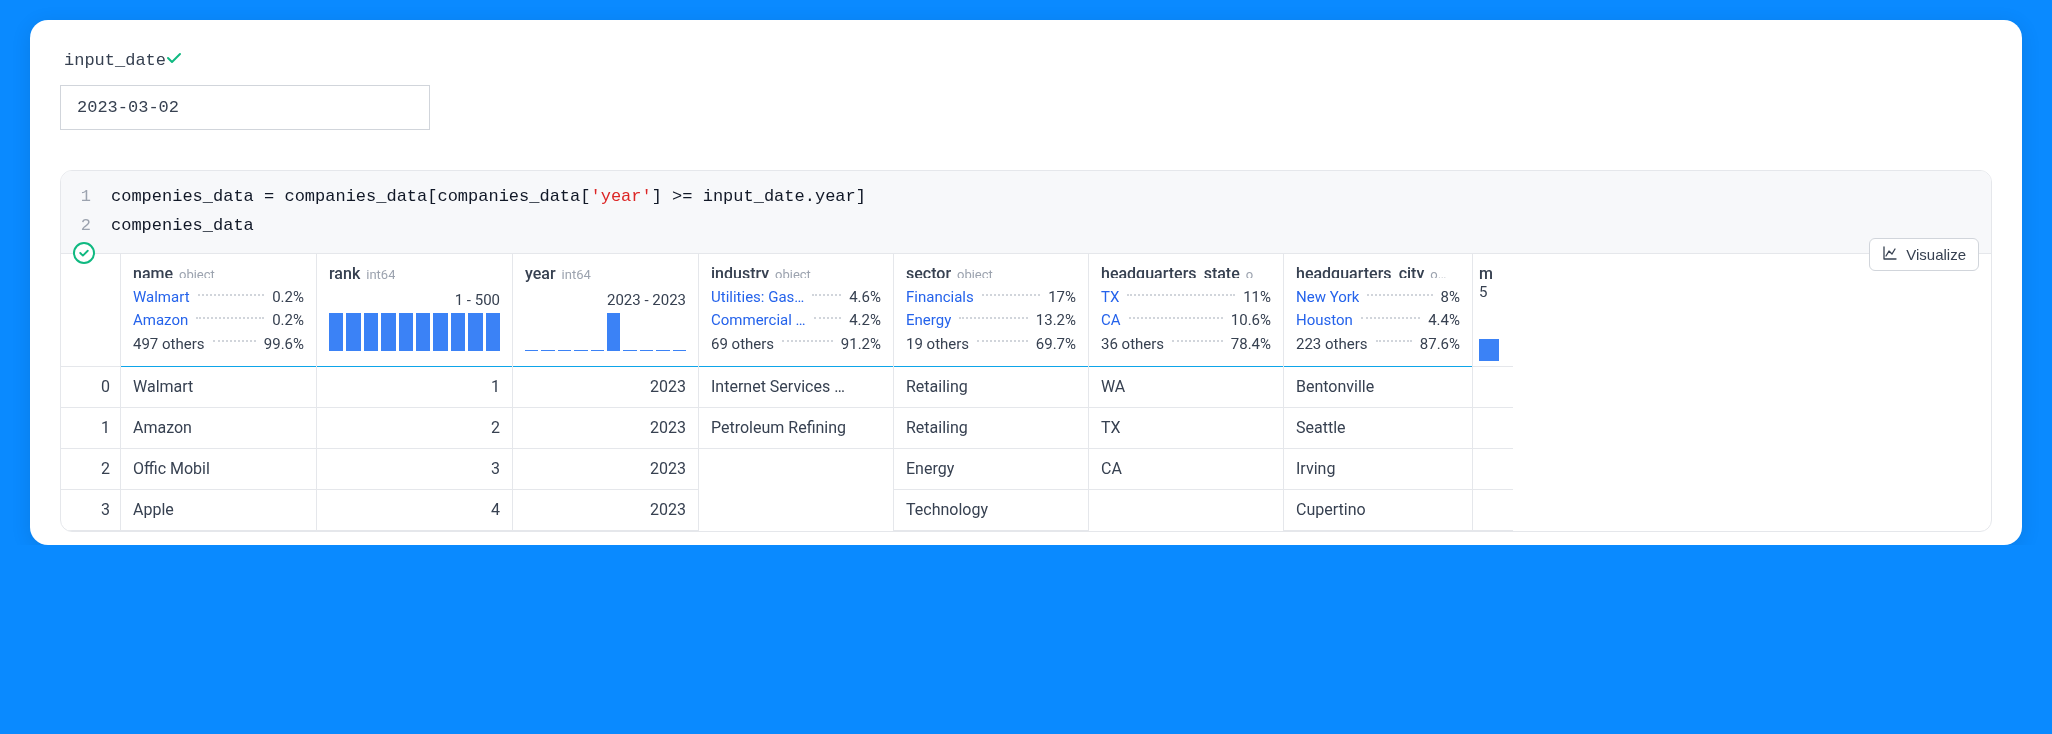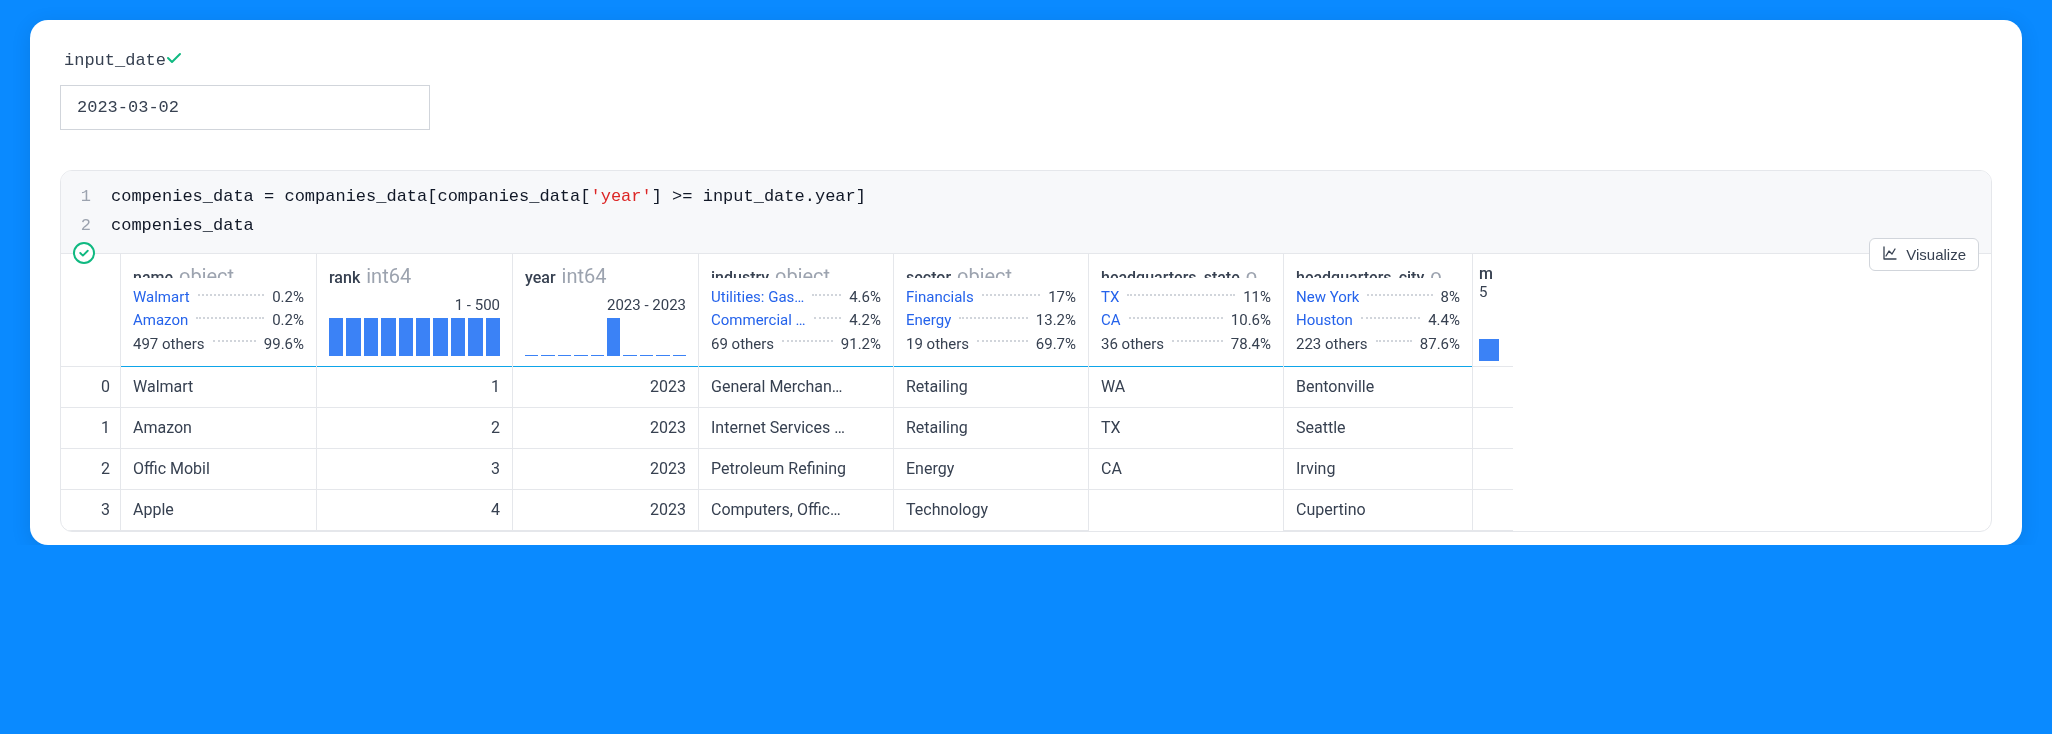--- a/index.html
+++ b/index.html
@@ -92,21 +92,21 @@
     padding-right: 10px; font-size: 16px; color: #374151;
   }
   .data-col { flex-shrink: 0; border-right: 1px solid #e5e7eb; }
   .col-header {
     height: 113px; border-bottom: 1px solid #0ea5e9;
     padding: 10px 12px;
     display: flex; flex-direction: column; text-align: right;
   }
   .col-title-row { display: flex; align-items: baseline; gap: 6px; margin-bottom: 8px; white-space: nowrap; overflow: hidden;}
   .col-name { font-size: 16px; color: #374151; font-weight: 500; }
-  .col-type { font-size: 20px; color: #9ca3af; overflow: hidden; text-overflow: ellipsis;}
+  .col-type { font-size: 13px; color: #9ca3af; overflow: hidden; text-overflow: ellipsis;}
   .stat-row {
     display: flex; justify-content: space-between; align-items: center;
     font-size: 15px; line-height: 1.55; gap: 4px;
   }
   .stat-label { color: #2563eb; white-space: nowrap; overflow: hidden; text-overflow: ellipsis; cursor: pointer;}
   .stat-label.muted { color: #374151; cursor: default;}
   .stat-dots {
     flex: 1; border-bottom: 2px dotted #d1d5db; margin: 0 4px;
     position: relative; top: -3px; min-width: 6px;
   }
@@ -274,24 +274,22 @@
                 <span class="stat-label">Commercial …</span>
                 <span class="stat-dots"></span>
                 <span class="stat-pct">4.2%</span>
               </div>
               <div class="stat-row">
                 <span class="stat-label muted">69 others</span>
                 <span class="stat-dots"></span>
                 <span class="stat-pct">91.2%</span>
               </div>
             </div>
-            <div class="data-cell">General Merchan…</div>
             <div class="data-cell">Internet Services …</div>
             <div class="data-cell">Petroleum Refining</div>
-            <div class="data-cell">Computers, Offic…</div>
           </div>
           <div class="data-col" style="width: 195px;">
             <div class="col-header">
               <div class="col-title-row">
                 <span class="col-name">sector</span>
                 <span class="col-type">object</span>
               </div>
               <div class="stat-row">
                 <span class="stat-label">Financials</span>
                 <span class="stat-dots"></span>

